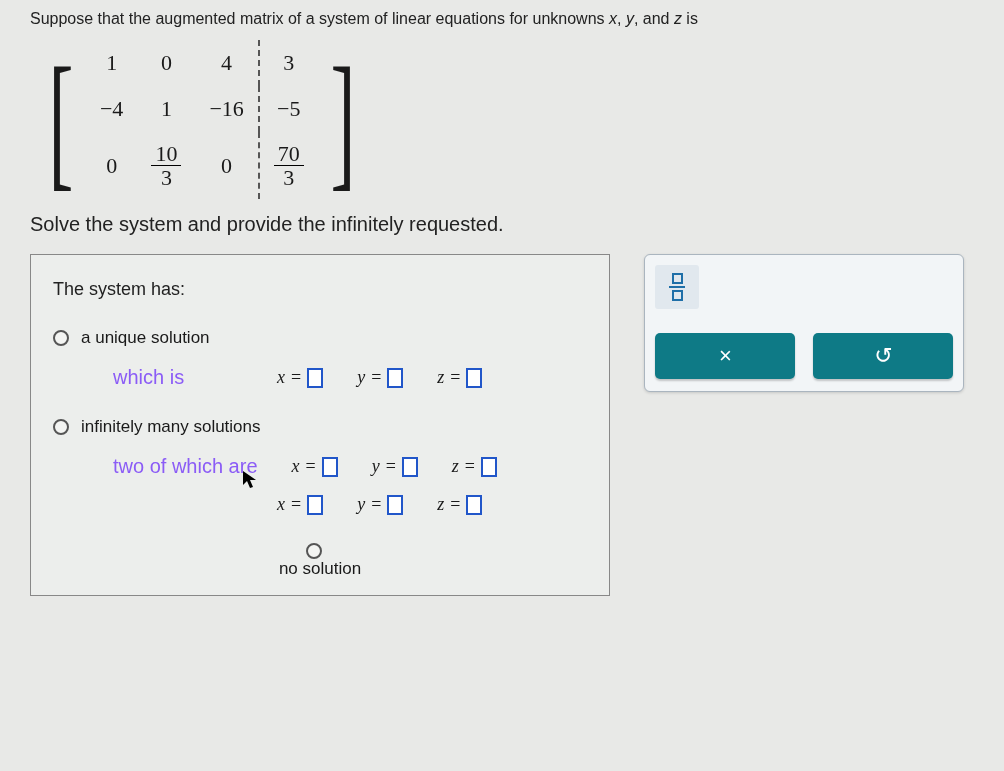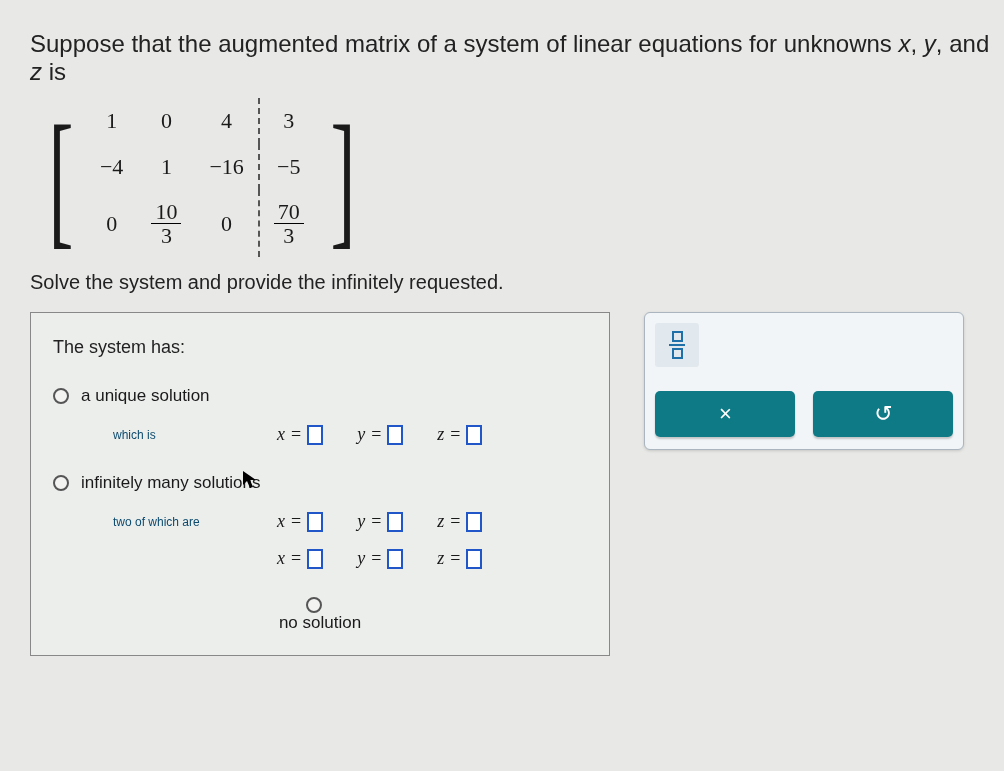--- a/index.html
+++ b/index.html
@@ -6,48 +6,48 @@
   body {
     font-family: Arial, Helvetica, sans-serif;
     background: #e8e9e7;
     padding: 10px 0 0 30px;
     color: #1a1a1a;
     width: 1004px;
     height: 771px;
     overflow: hidden;
     position: relative;
   }
-  .intro { font-size: 24px; color: #222; margin-bottom: 12px; margin-top: 20px; }
+  .intro { font-size: 16px; color: #222; margin-bottom: 12px; }
   .intro .var { font-style: italic; }
   .matrix-wrap { display: flex; align-items: center; margin: 6px 0 14px 6px; }
   .bracket { font-size: 150px; font-weight: 200; line-height: 150px; font-family: 'Times New Roman', serif; transform: scaleX(0.5); }
   table.matrix { border-collapse: collapse; font-family: 'Times New Roman', serif; font-size: 22px; }
   table.matrix td { padding: 10px 14px; text-align: center; min-width: 48px; }
   td.aug { border-left: 2px dashed #555; }
   .frac { display: inline-block; text-align: center; vertical-align: middle; line-height: 1.05; }
   .frac .num { display: block; border-bottom: 1.5px solid #000; padding: 0 4px; }
   .frac .den { display: block; padding: 0 4px; }
   .instr { font-size: 20px; color: #222; margin-bottom: 18px; }
   .panel {
     border: 1px solid #888;
     background: #eceeec;
     width: 580px;
-    padding: 24px 22px 22px 22px;
+    padding: 24px 22px 16px 22px;
     display: inline-block;
     vertical-align: top;
   }
   .panel-title { font-size: 18px; color: #222; margin-bottom: 28px; }
   .opt-row { display: flex; align-items: center; margin-bottom: 14px; }
   .radio {
     width: 16px; height: 16px; border: 2px solid #555; border-radius: 50%;
     margin-right: 12px; flex-shrink: 0; background: #f3f4f2;
   }
   .opt-label { font-size: 17px; text-align: center; }
   .sub-row { display: flex; align-items: center; margin: 18px 0 28px 60px; gap: 34px; }
-  .sub-label { font-size: 12px; color: #0c4a6e; min-width: 130px; }
+  .sub-label { font-size: 20px; color: #8b5cf6; min-width: 130px; }
   .eq { display: flex; align-items: center; gap: 6px; font-family: 'Times New Roman', serif; font-size: 18px; }
   .eq .v { font-style: italic; }
   .inputbox {
     width: 16px; height: 20px; border: 2px solid #2156c9; background: #fff;
   }
   .cursor { position: absolute; left: 242px; top: 470px; font-size: 18px; }
   .side {
     display: inline-block;
     vertical-align: top;
     margin-left: 30px;

